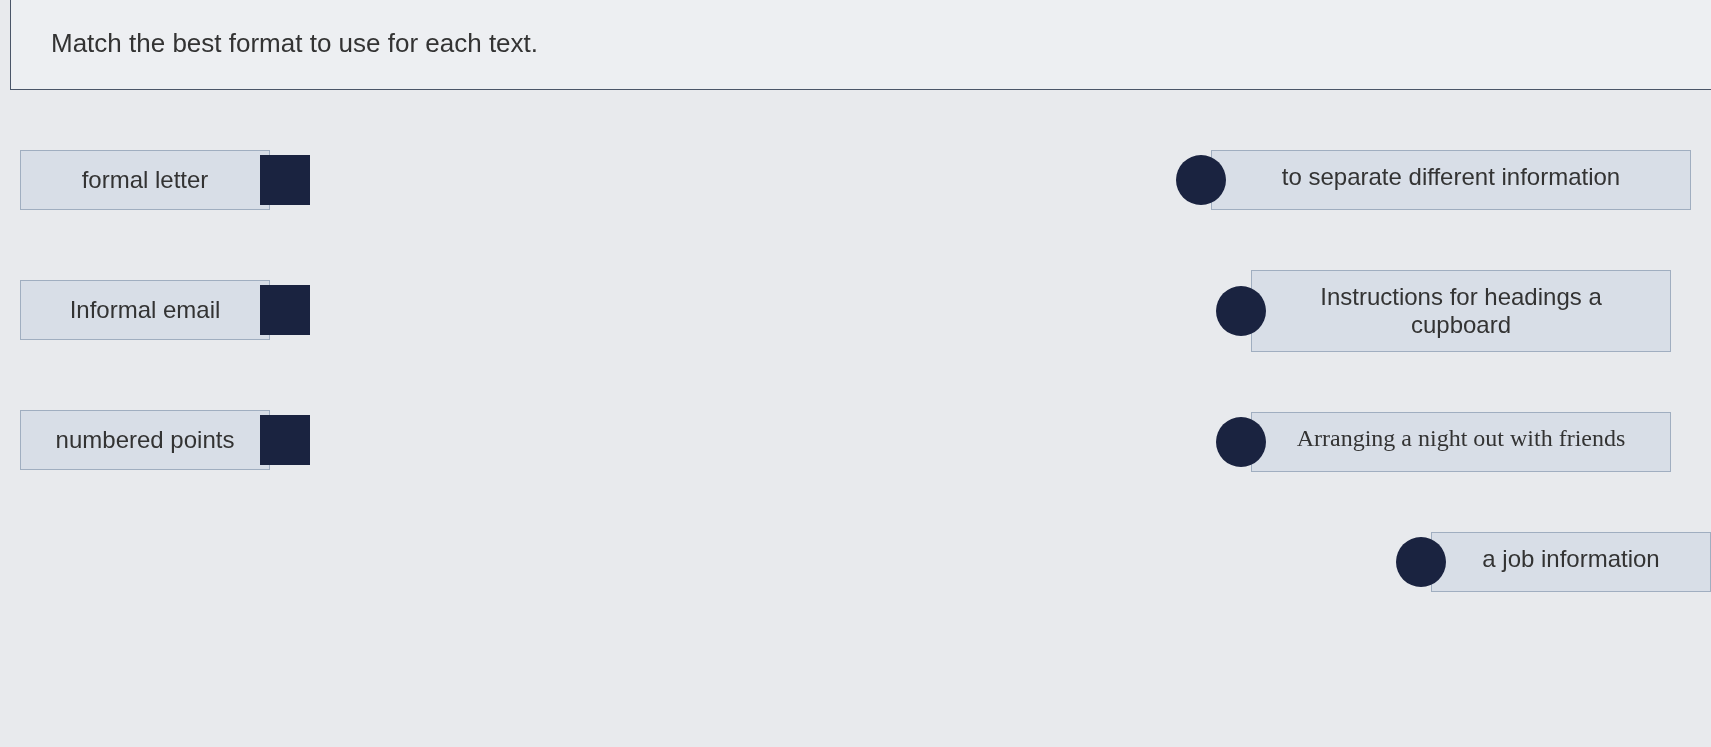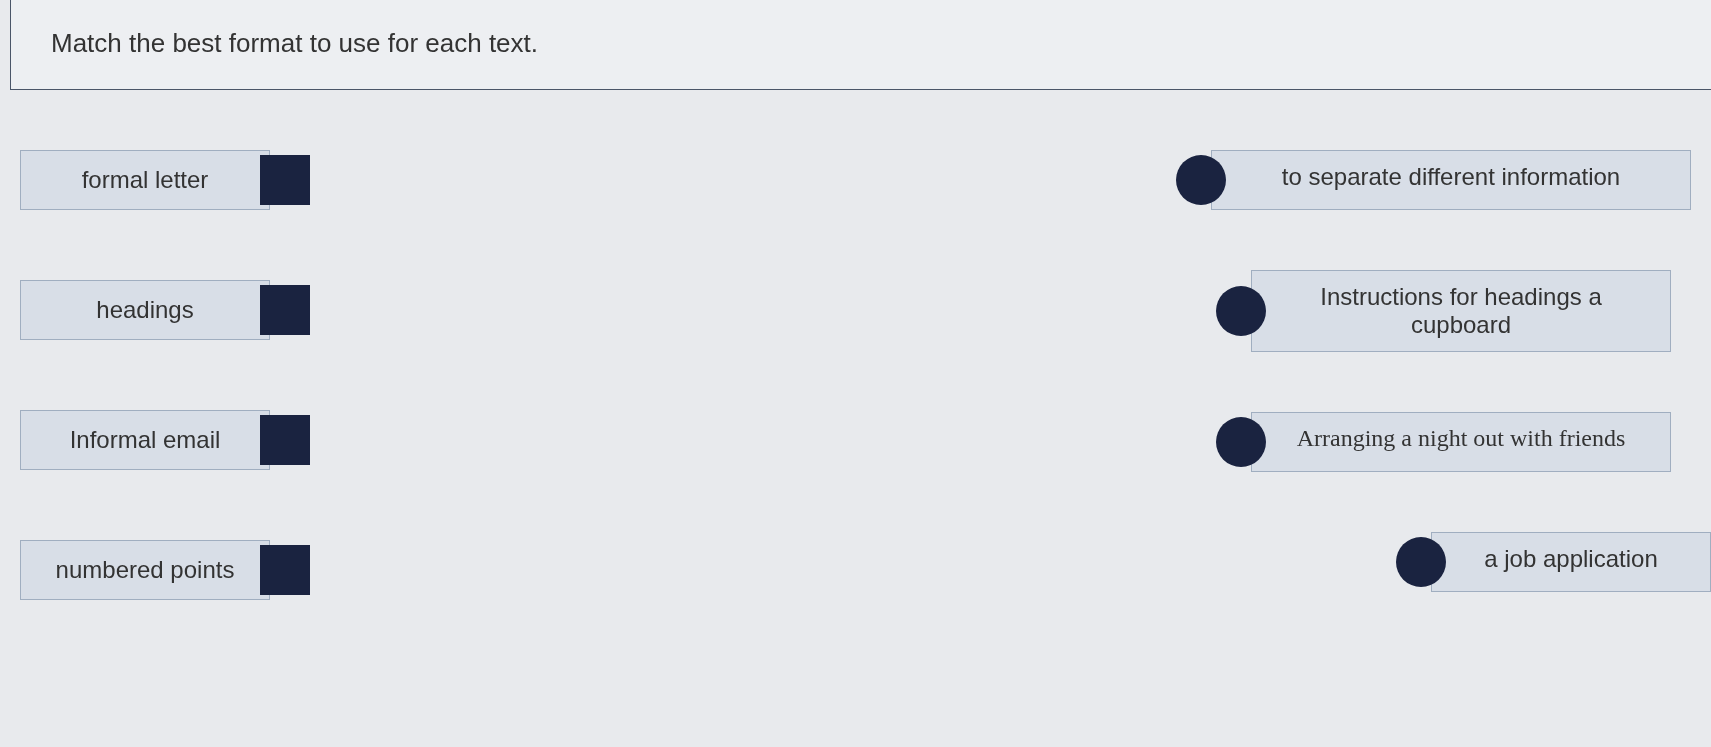--- a/index.html
+++ b/index.html
@@ -118,26 +118,20 @@
 
   <div class="left-column">
     <div class="source-item">
       <div class="source-box">
         <span>formal letter</span>
       </div>
       <div class="source-handle"></div>
     </div>
     <div class="source-item">
       <div class="source-box">
-        <span>headings</span>
-      </div>
-      <div class="source-handle"></div>
-    </div>
-    <div class="source-item">
-      <div class="source-box">
         <span>Informal email</span>
       </div>
       <div class="source-handle"></div>
     </div>
     <div class="source-item source-item-4">
       <div class="source-box">
         <span>numbered points</span>
       </div>
       <div class="source-handle"></div>
     </div>
@@ -158,18 +152,18 @@
     </div>
     <div class="target-item right-item-3">
       <div class="target-handle"></div>
       <div class="target-box target-3">
         <span>Arranging a night out with friends</span>
       </div>
     </div>
     <div class="target-item right-item-4">
       <div class="target-handle"></div>
       <div class="target-box target-4">
-        <span>a job application</span>
+        <span>a job information</span>
       </div>
     </div>
   </div>
 
 </div>
 
 </body></html>

